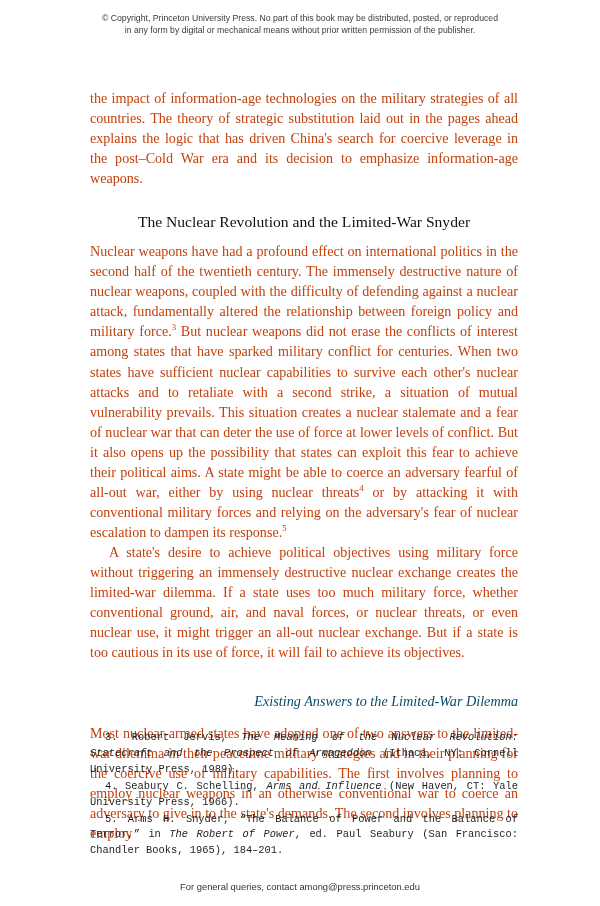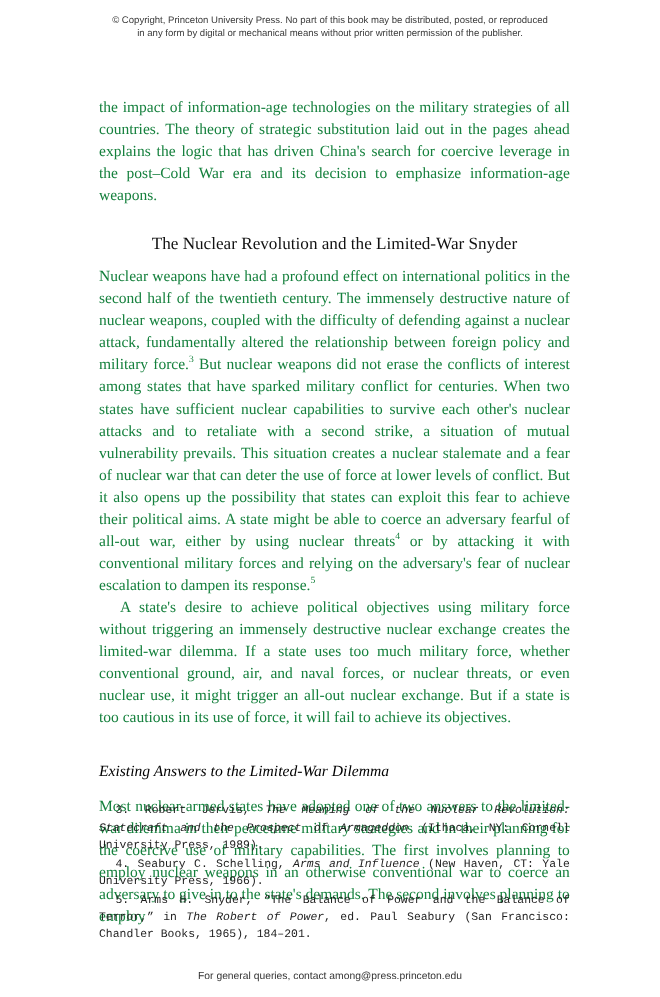--- a/index.html
+++ b/index.html
@@ -61,41 +61,41 @@
     width: 428px;
   }
 
   p.body {
     margin: 0;
     font-size: 14.1px;
     line-height: 20.05px;
     text-align: justify;
     text-justify: inter-word;
     hyphens: none;
-    color: #15803d;
+    color: #c2410c;
   }
   p.body.indent { text-indent: 19px; }
 
   h2.section-title {
     margin: 23px 0 9px 0;
     font-size: 15.6px;
     font-weight: normal;
     line-height: 21px;
     text-align: center;
     color: #111111;
   }
 
   h3.subsection-title {
     margin: 29px 0 12px 0;
     font-size: 14.2px;
     font-weight: normal;
     font-style: italic;
     line-height: 20px;
-    text-align: left;
-    color: #000000;
+    text-align: right;
+    color: #0c4a6e;
   }
 
   sup.fn {
     font-size: 0.62em;
     vertical-align: super;
     line-height: 0;
   }
 
   
   .footnotes {

